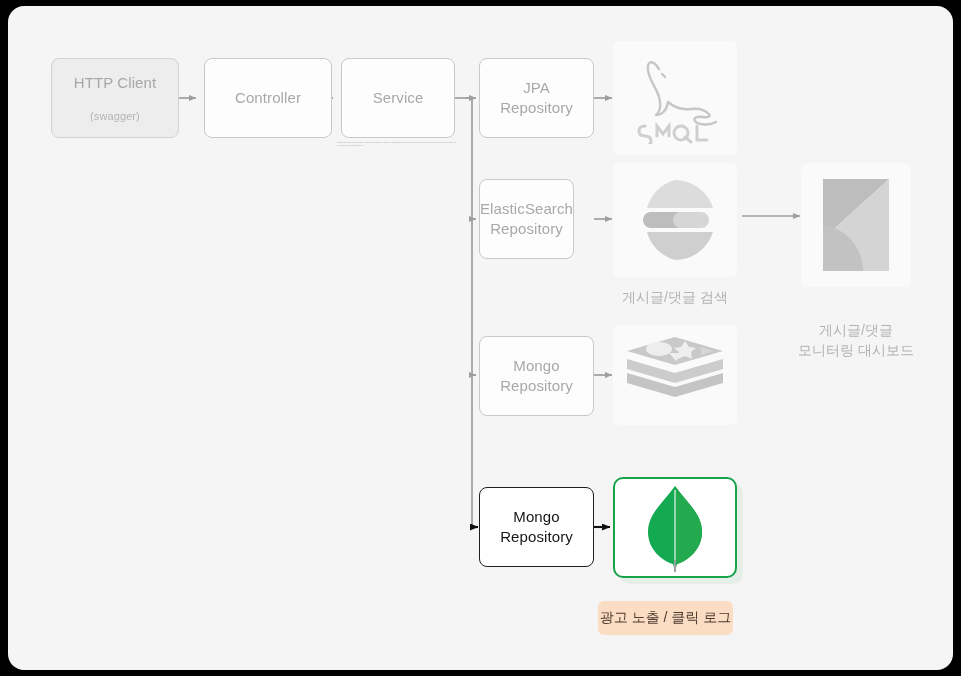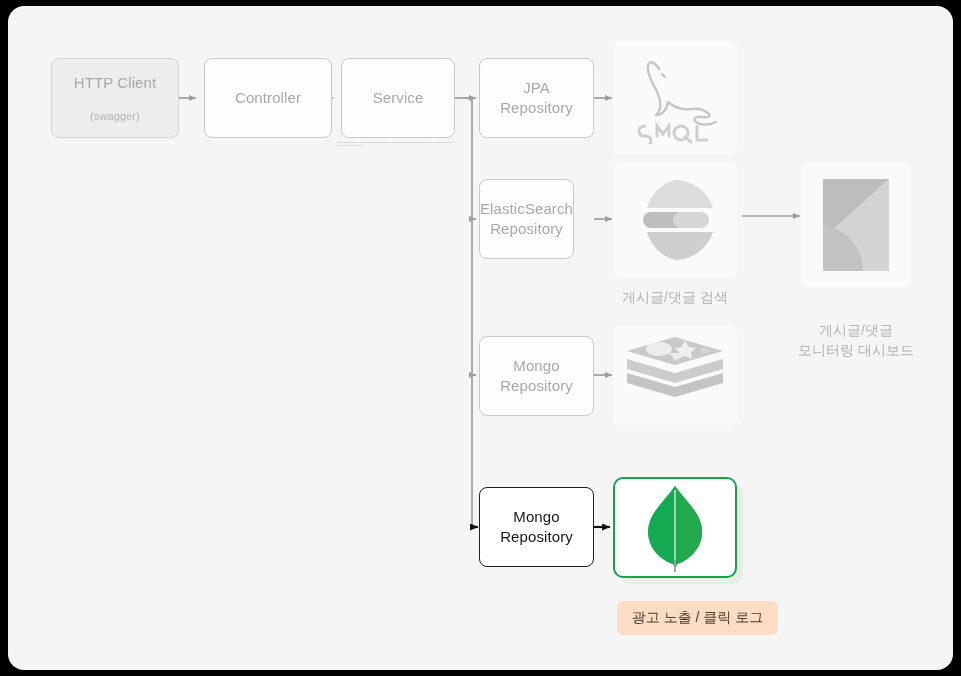--- a/index.html
+++ b/index.html
@@ -244,14 +244,14 @@
   <div class="tile highlight" style="left:613px; top:477px; width:124px; height:101px;">
     <svg width="70" height="88" viewBox="0 0 70 88">
       <path d="M35 2 C48 20 62 30 62 48 C62 64 50 76 37 80 L35 86 L33 80
                C20 76 8 64 8 48 C8 30 22 20 35 2 z" fill="#13aa52"></path>
       <path d="M35 2 C48 20 62 30 62 48 C62 64 50 76 37 80 L35 86 z" fill="#23a94e"></path>
       <path d="M35 6 L35 86" stroke="#ffffff" stroke-width="2" opacity=".55"></path>
       <path d="M34 76 l2 0 l0 12 l-2 0 z" fill="#9aa3a0"></path>
     </svg>
   </div>
 
-  <div class="badge" style="left:617px; top:601px; width:161px; height:34px;">광고 노출 / 클릭 로그</div>
+  <div class="badge" style="left:598px; top:601px; width:135px; height:34px;">광고 노출 / 클릭 로그</div>
 </div>
 
 </body></html>

